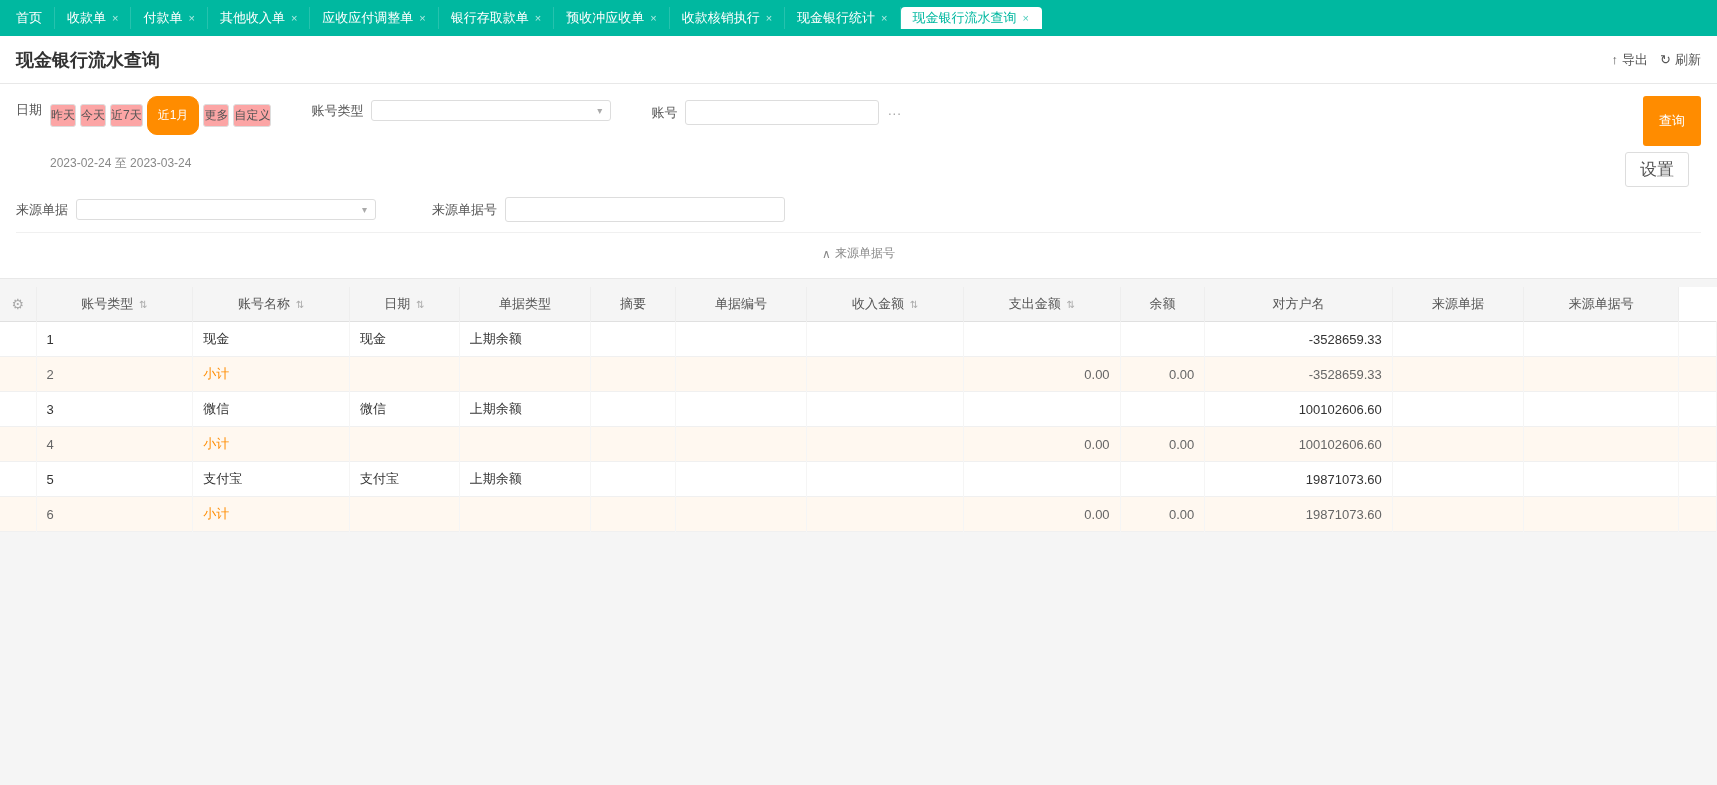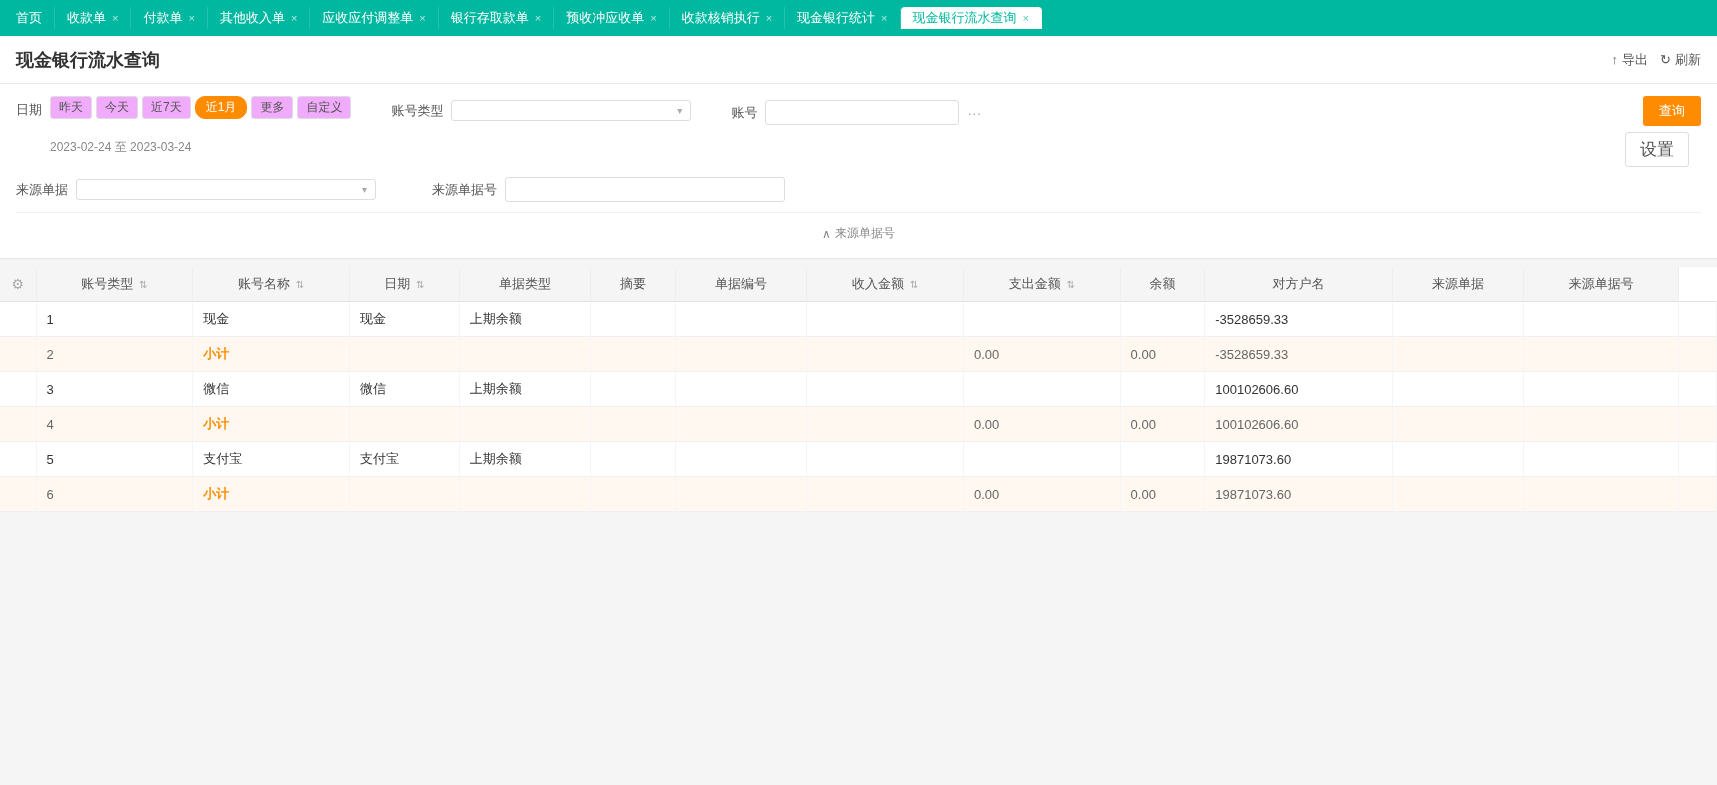--- a/index.html
+++ b/index.html
@@ -70,34 +70,34 @@
       background: #fff;
       padding: 12px 16px;
       border-bottom: 1px solid #e8e8e8;
     }
     .filter-label {
       color: #555;
       font-size: 13px;
       white-space: nowrap;
     }
     .date-btn {
-      padding: 2px 8px;
+      padding: 2px 0;
       border: 1px solid #ddd;
       border-radius: 3px;
       cursor: pointer;
       font-size: 12px;
       color: #555;
-      background: #f0abfc;
+      background: #fca5a5;
     }
     .date-btn.active {
       background: #ff8c00;
       border-color: #ff8c00;
       color: #fff;
       border-radius: 10px;
-      padding: 2px 10px;
+      padding: 10px 10px;
     }
     .date-range {
       font-size: 12px;
       color: #888;
       margin-top: 18px;
     }
     .filter-select {
       display: flex;
       align-items: center;
       border: 1px solid #ddd;
@@ -117,21 +117,21 @@
       min-width: 200px;
       font-size: 13px;
       outline: none;
     }
     .dots-btn { color: #aaa; cursor: pointer; font-size: 14px; }
     .query-btn {
       background: #ff8c00;
       color: #fff;
       border: none;
       border-radius: 3px;
-      padding: 6px 16px;
+      padding: 16px 16px;
       cursor: pointer;
       font-size: 13px;
       margin-left: 18px;
     }
     .settings-btn {
       background: #fff;
       color: #555;
       border: 1px solid #ddd;
       border-radius: 3px;
       padding: 5px 14px;
@@ -185,22 +185,23 @@
       color: #333;
       border-right: 1px solid #f5f5f5;
     }
     .row-subtotal {
       background: #fff8f0;
     }
     .row-subtotal td {
       color: #666;
     }
     .num-cell {
-    }
-    .orange-val { color: #ff8c00; font-weight: bold; }
+      text-align: right;
+    }
+    .orange-val { color: #ff8c00; }
     .settings-col {
       width: 36px;
       text-align: center;
     }
     .settings-icon { color: #aaa; cursor: pointer; font-size: 14px; }
     .filter-group {
       display: flex;
       align-items: center;
       gap: 8px;
     }

